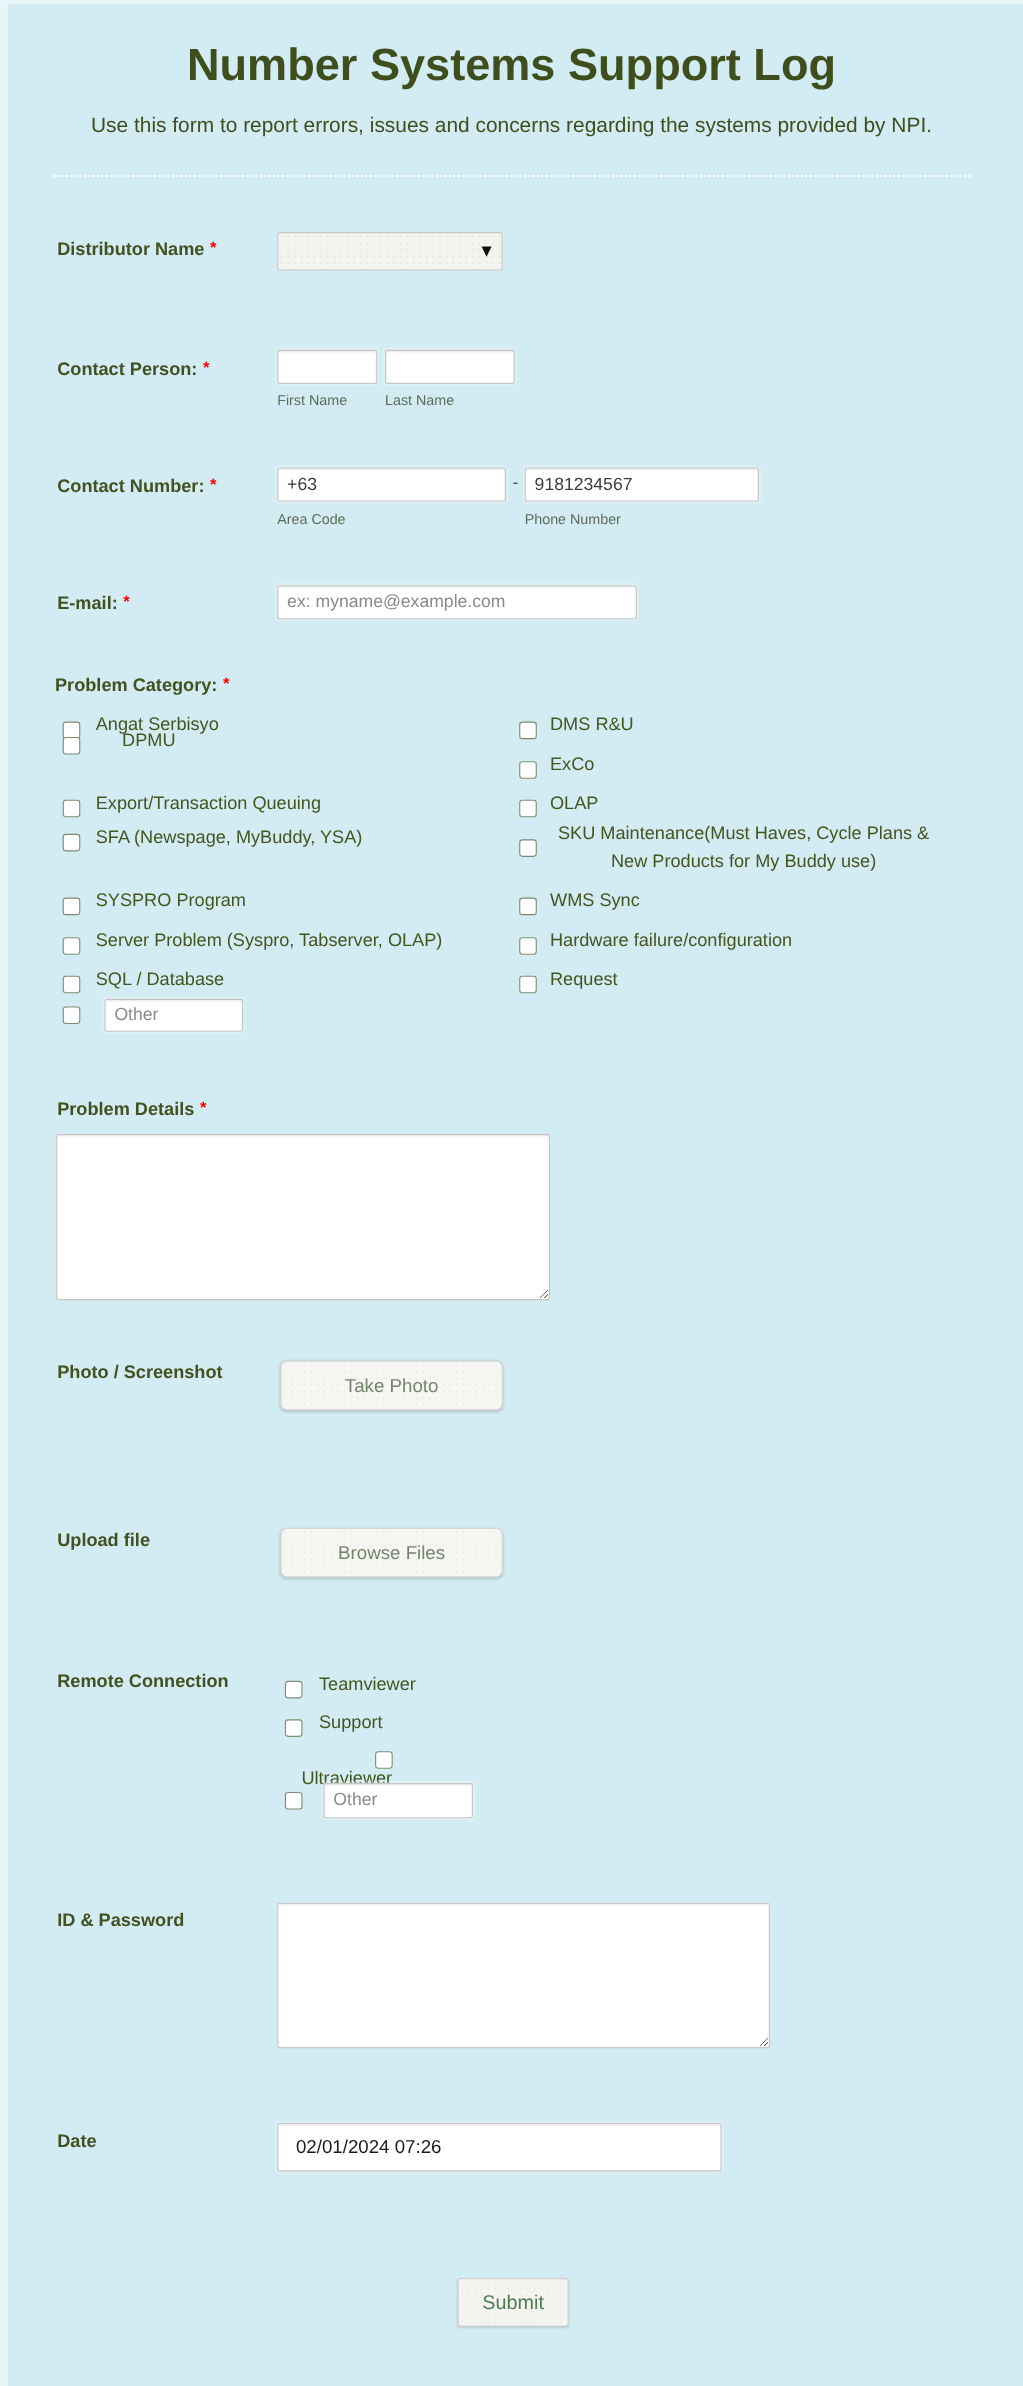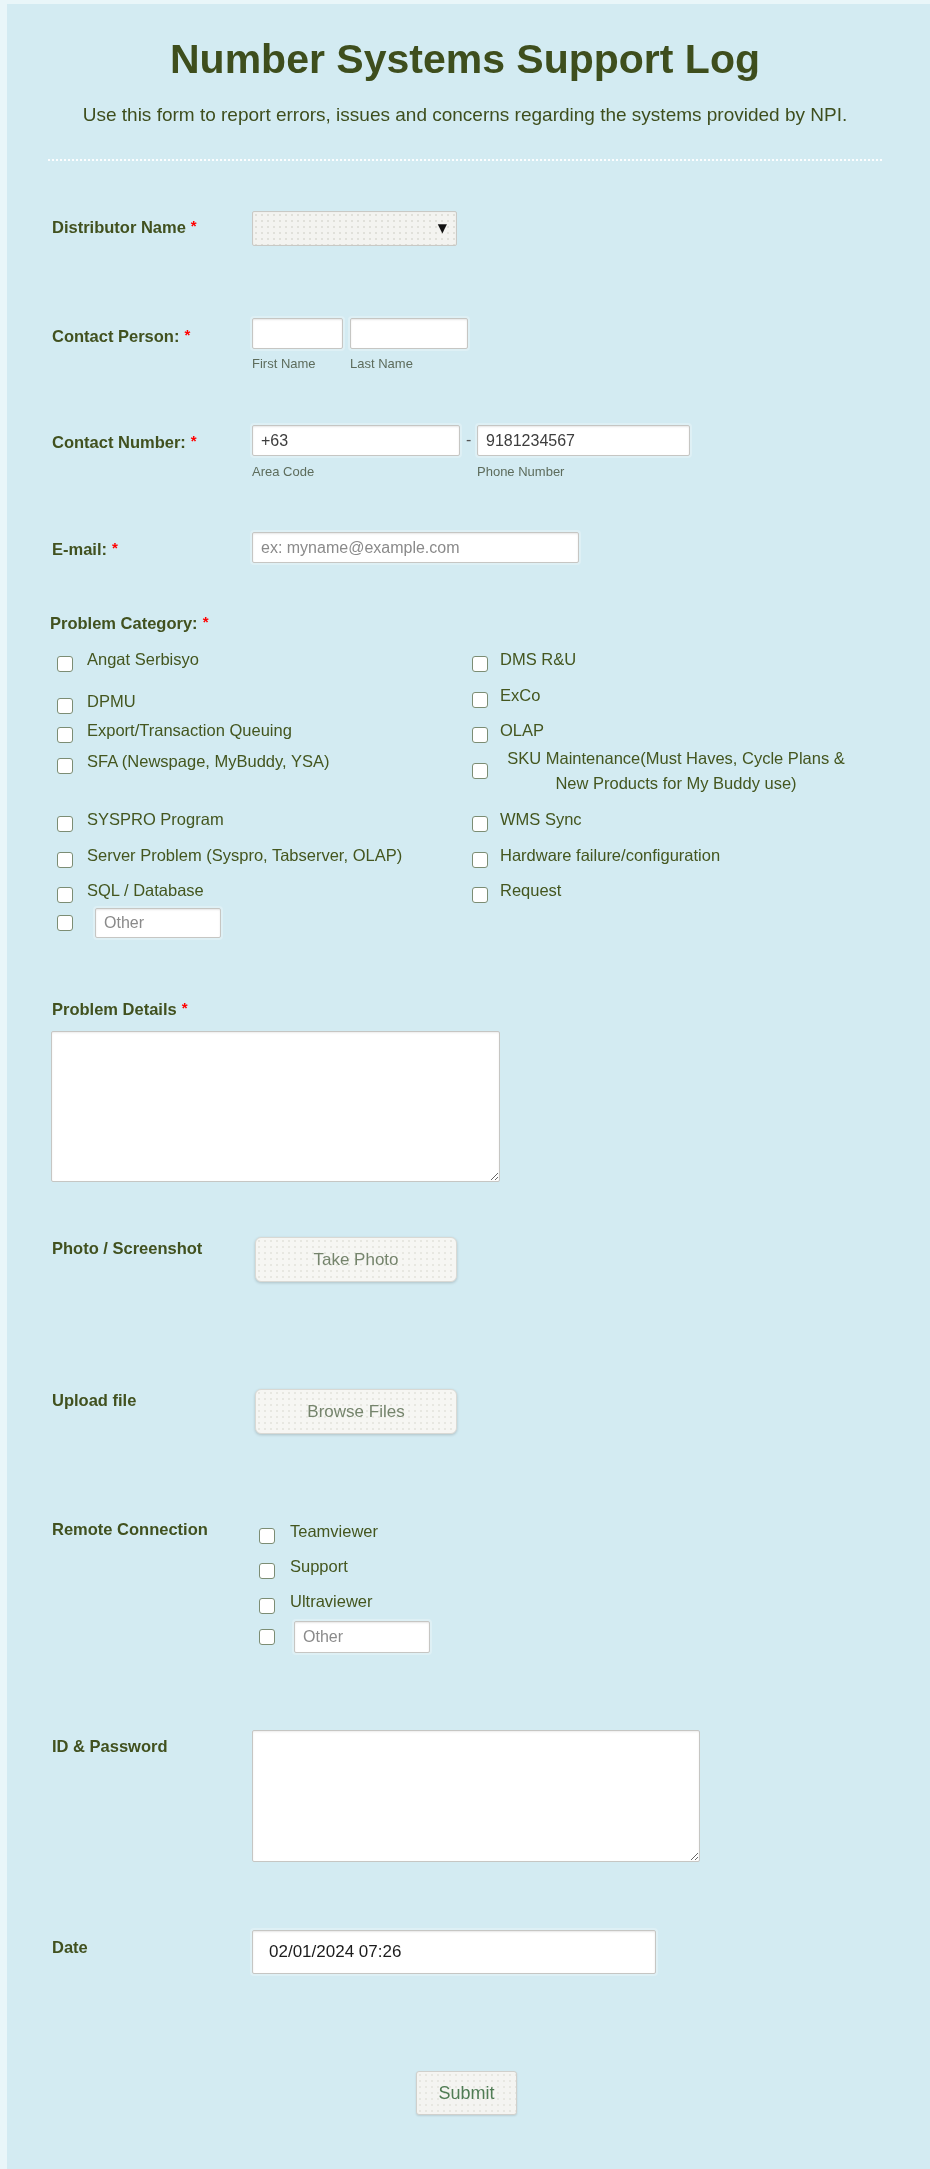--- a/index.html
+++ b/index.html
@@ -124,21 +124,21 @@
 <input class="abs ti" style="left: 252px; top: 532px; width: 327px;" placeholder="ex: myname@example.com">
 
 <div class="abs lbl" style="left:50px;top:614px;">
   <span>Problem Category:</span><i class="req">*</i>
 </div>
 
 <div class="abs cbrow leftrow" style="top:650px;">
   <input type="checkbox" class="cb" style="">
   <span class="optlbl">Angat Serbisyo</span>
 </div>
-<div class="abs cbrow leftrow" style="top:692px;">
+<div class="abs cbrow leftrow" style="top:664px;gap:24px;">
   <input type="checkbox" class="cb" style="">
   <span class="optlbl">DPMU</span>
 </div>
 <div class="abs cbrow leftrow" style="top:721px;">
   <input type="checkbox" class="cb" style="">
   <span class="optlbl">Export/Transaction Queuing</span>
 </div>
 <div class="abs cbrow leftrow" style="top:752px;">
   <input type="checkbox" class="cb" style="">
   <span class="optlbl">SFA (Newspage, MyBuddy, YSA)</span>
@@ -202,21 +202,21 @@
 
 <div class="abs lbl" style="left:52px;top:1520px;">Remote Connection</div>
 <div class="abs cbrow" style="left:259px;top:1522px;">
   <input type="checkbox" class="cb" style="">
   <span class="optlbl" style="margin-left:15px;">Teamviewer</span>
 </div>
 <div class="abs cbrow" style="left:259px;top:1557px;">
   <input type="checkbox" class="cb" style="">
   <span class="optlbl" style="margin-left:15px;">Support</span>
 </div>
-<div class="abs cbrow" style="left:259px;top:1592px;">
+<div class="abs cbrow" style="left:259px;top:1592px;flex-direction:column;">
   <input type="checkbox" class="cb" style="">
   <span class="optlbl" style="margin-left:15px;">Ultraviewer</span>
 </div>
 <div class="abs cbrow center" style="left:259px;top:1619px;height:36px;">
   <input type="checkbox" class="cb" style="">
   <input class="ti" style="margin-left: 19px; width: 136px; height: 32px;" placeholder="Other">
 </div>
 
 <div class="abs lbl" style="left:52px;top:1737px;">ID &amp; Password</div>
 <textarea class="abs ta" style="left: 252px; top: 1730px; width: 448px; height: 132px;"></textarea>

